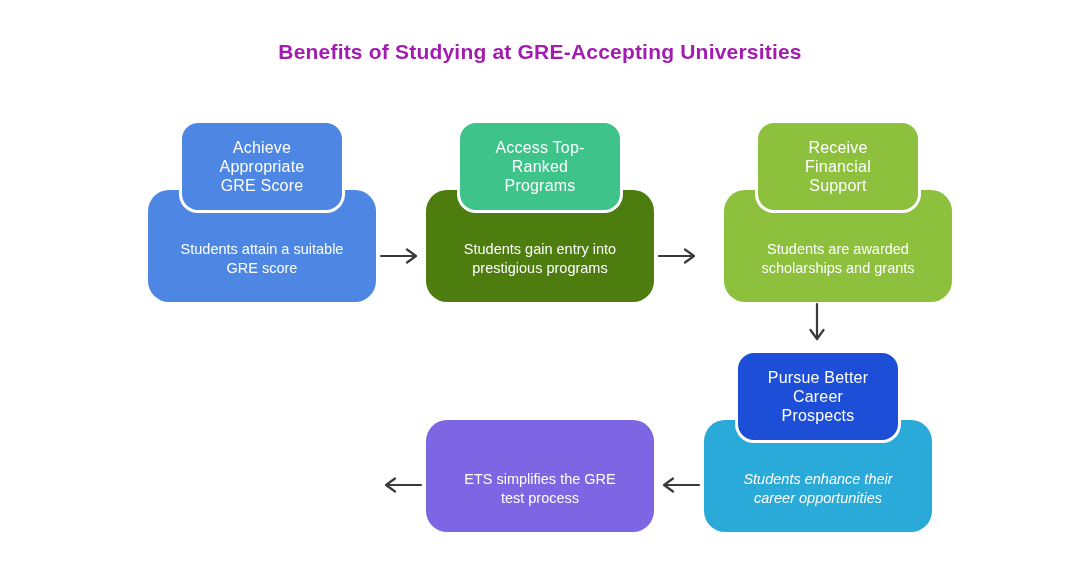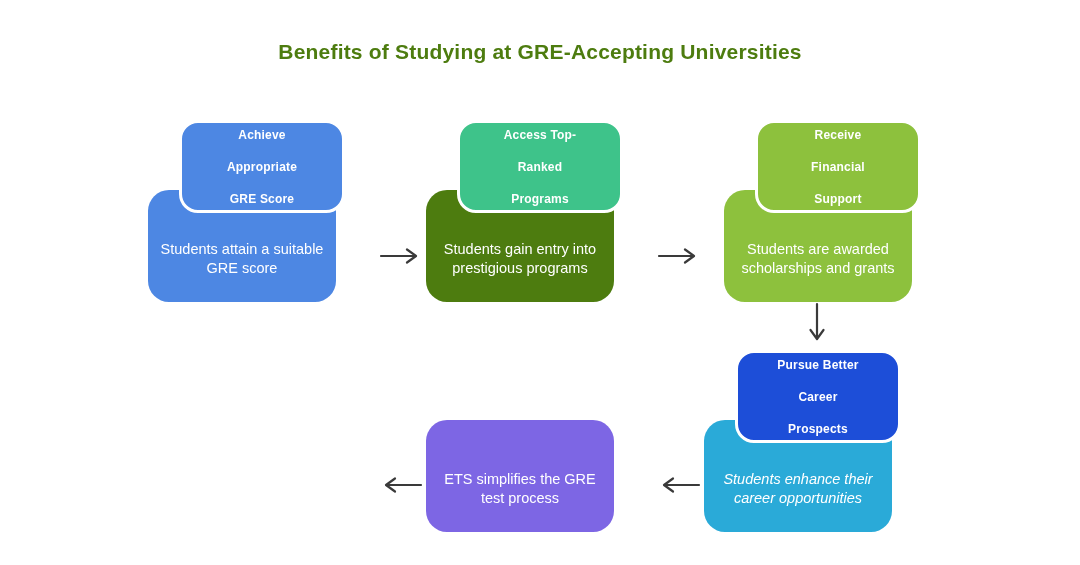--- a/index.html
+++ b/index.html
@@ -13,21 +13,21 @@
   }
   .title {
     position: absolute;
     top: 40px;
     left: 0;
     width: 100%;
     margin: 0;
     text-align: center;
     font-size: 21px;
     font-weight: bold;
-    color: #4d7c0f;
+    color: #a21caf;
     letter-spacing: 0.2px;
   }
   .card {
     position: absolute;
     width: 228px;
     height: 112px;
   }
   .card .tab {
     position: absolute;
     left: 31px;
@@ -39,30 +39,30 @@
     border-radius: 19px;
     z-index: 2;
     display: flex;
     align-items: center;
     justify-content: center;
     text-align: center;
   }
   .card .tab .heading {
     white-space: pre-line;
     color: #ffffff;
-    font-size: 12px;
-    font-weight: bold;
-    line-height: 32px;
+    font-size: 16px;
+    font-weight: normal;
+    line-height: 19px;
     letter-spacing: 0.2px;
   }
   .card .body {
     position: absolute;
     left: 0;
     top: 0;
-    width: 188px;
+    width: 228px;
     height: 112px;
     border-radius: 21px;
     z-index: 1;
     display: flex;
     align-items: center;
     justify-content: center;
     text-align: center;
     padding-top: 26px;
     box-sizing: border-box;
   }

